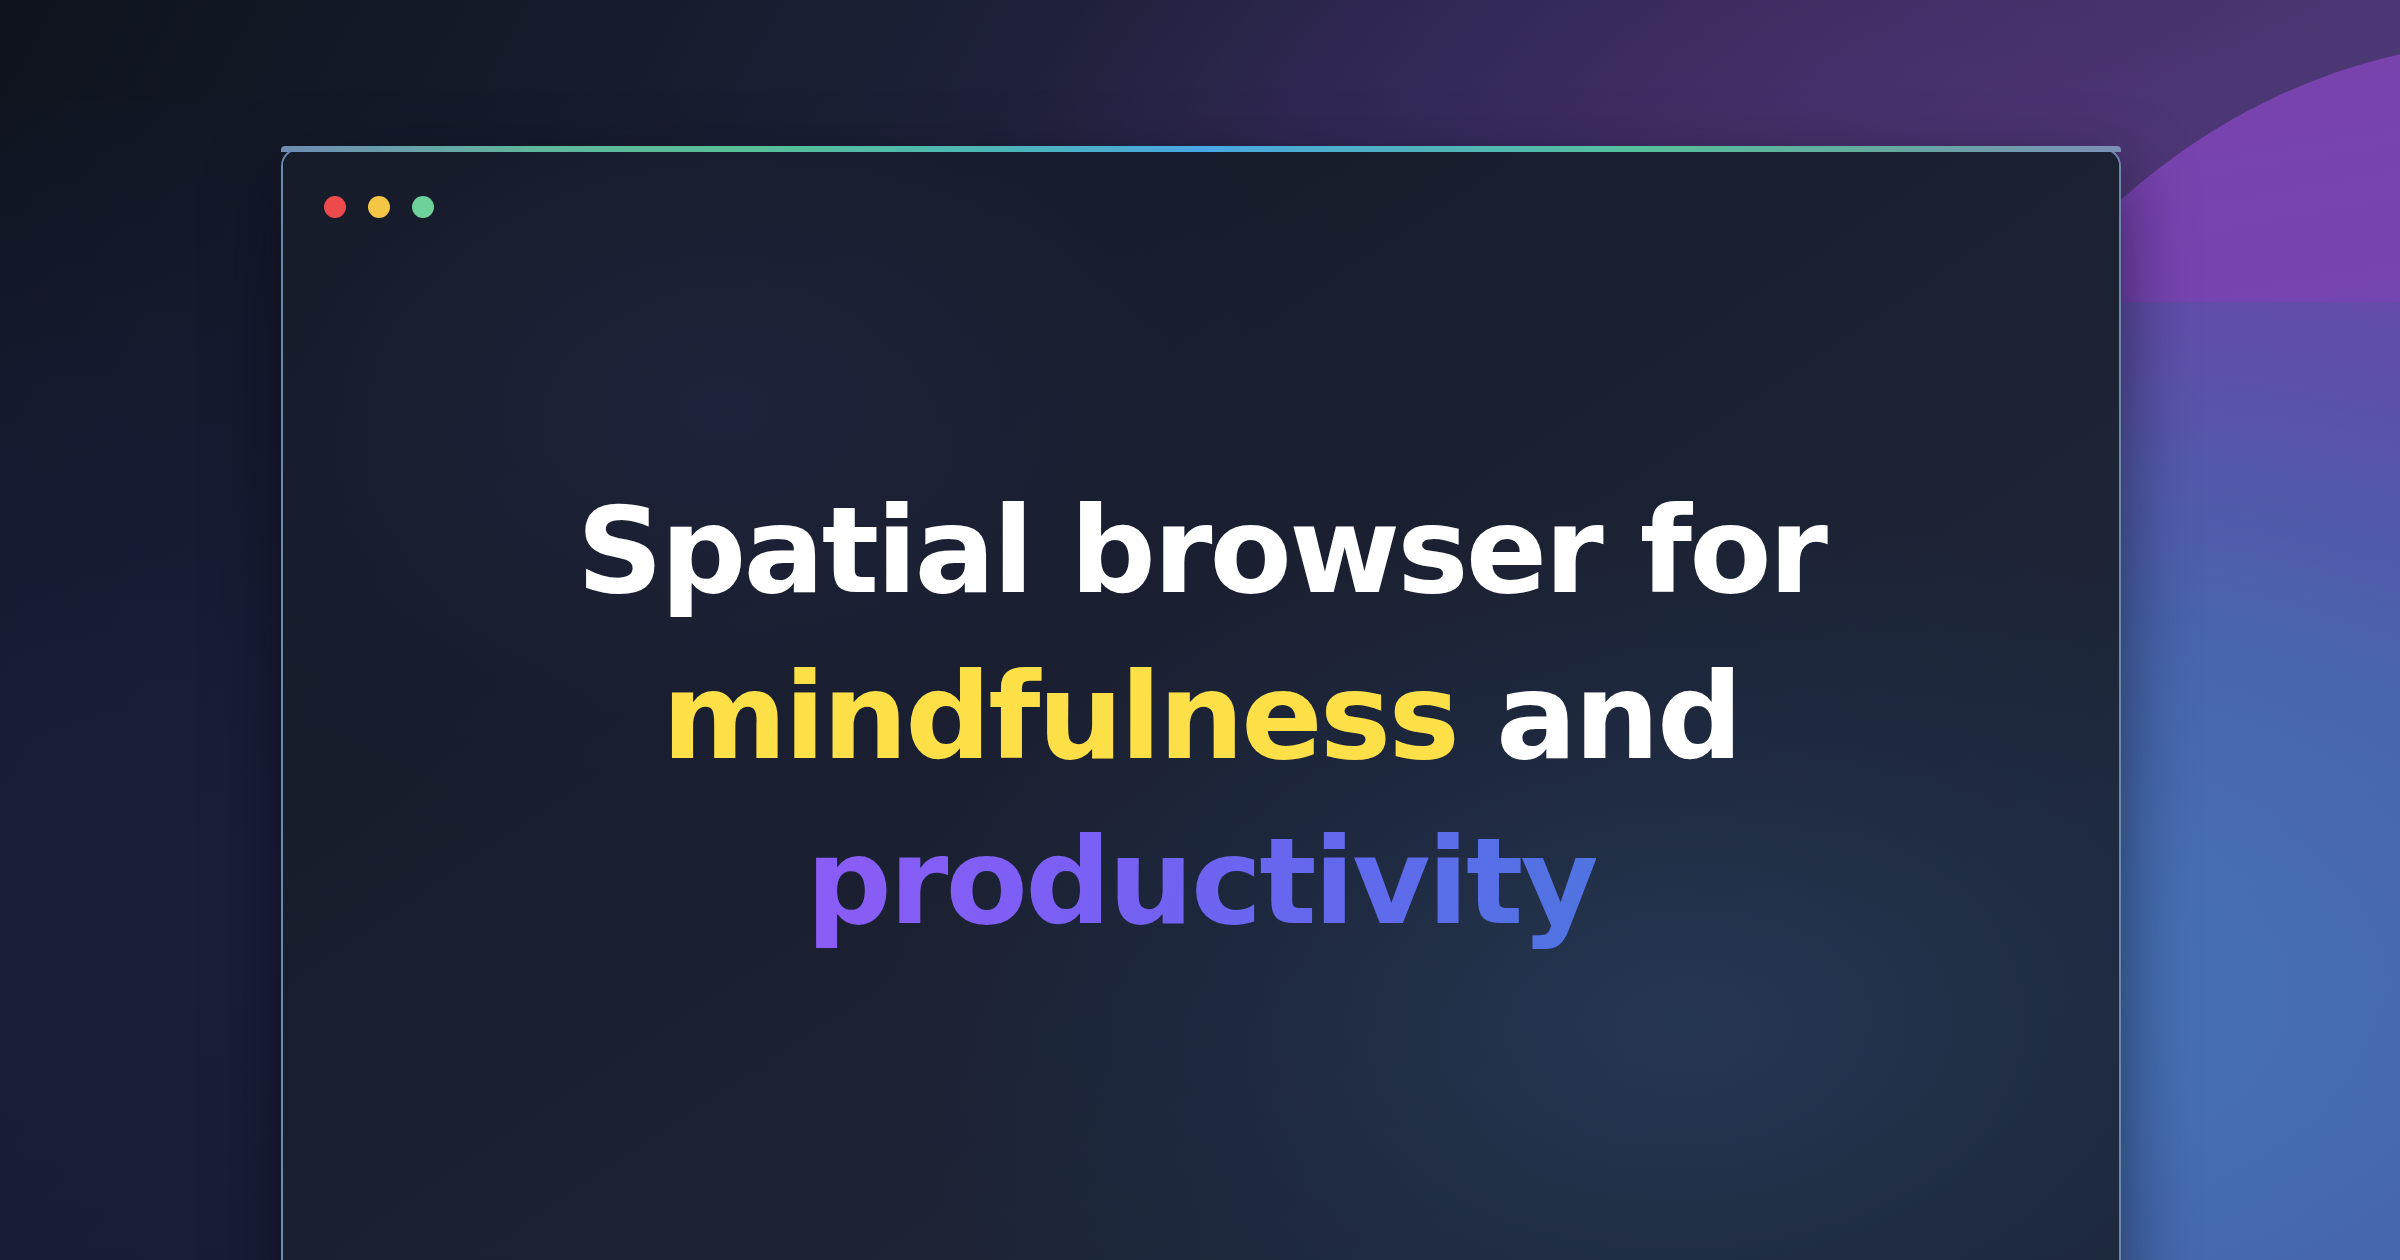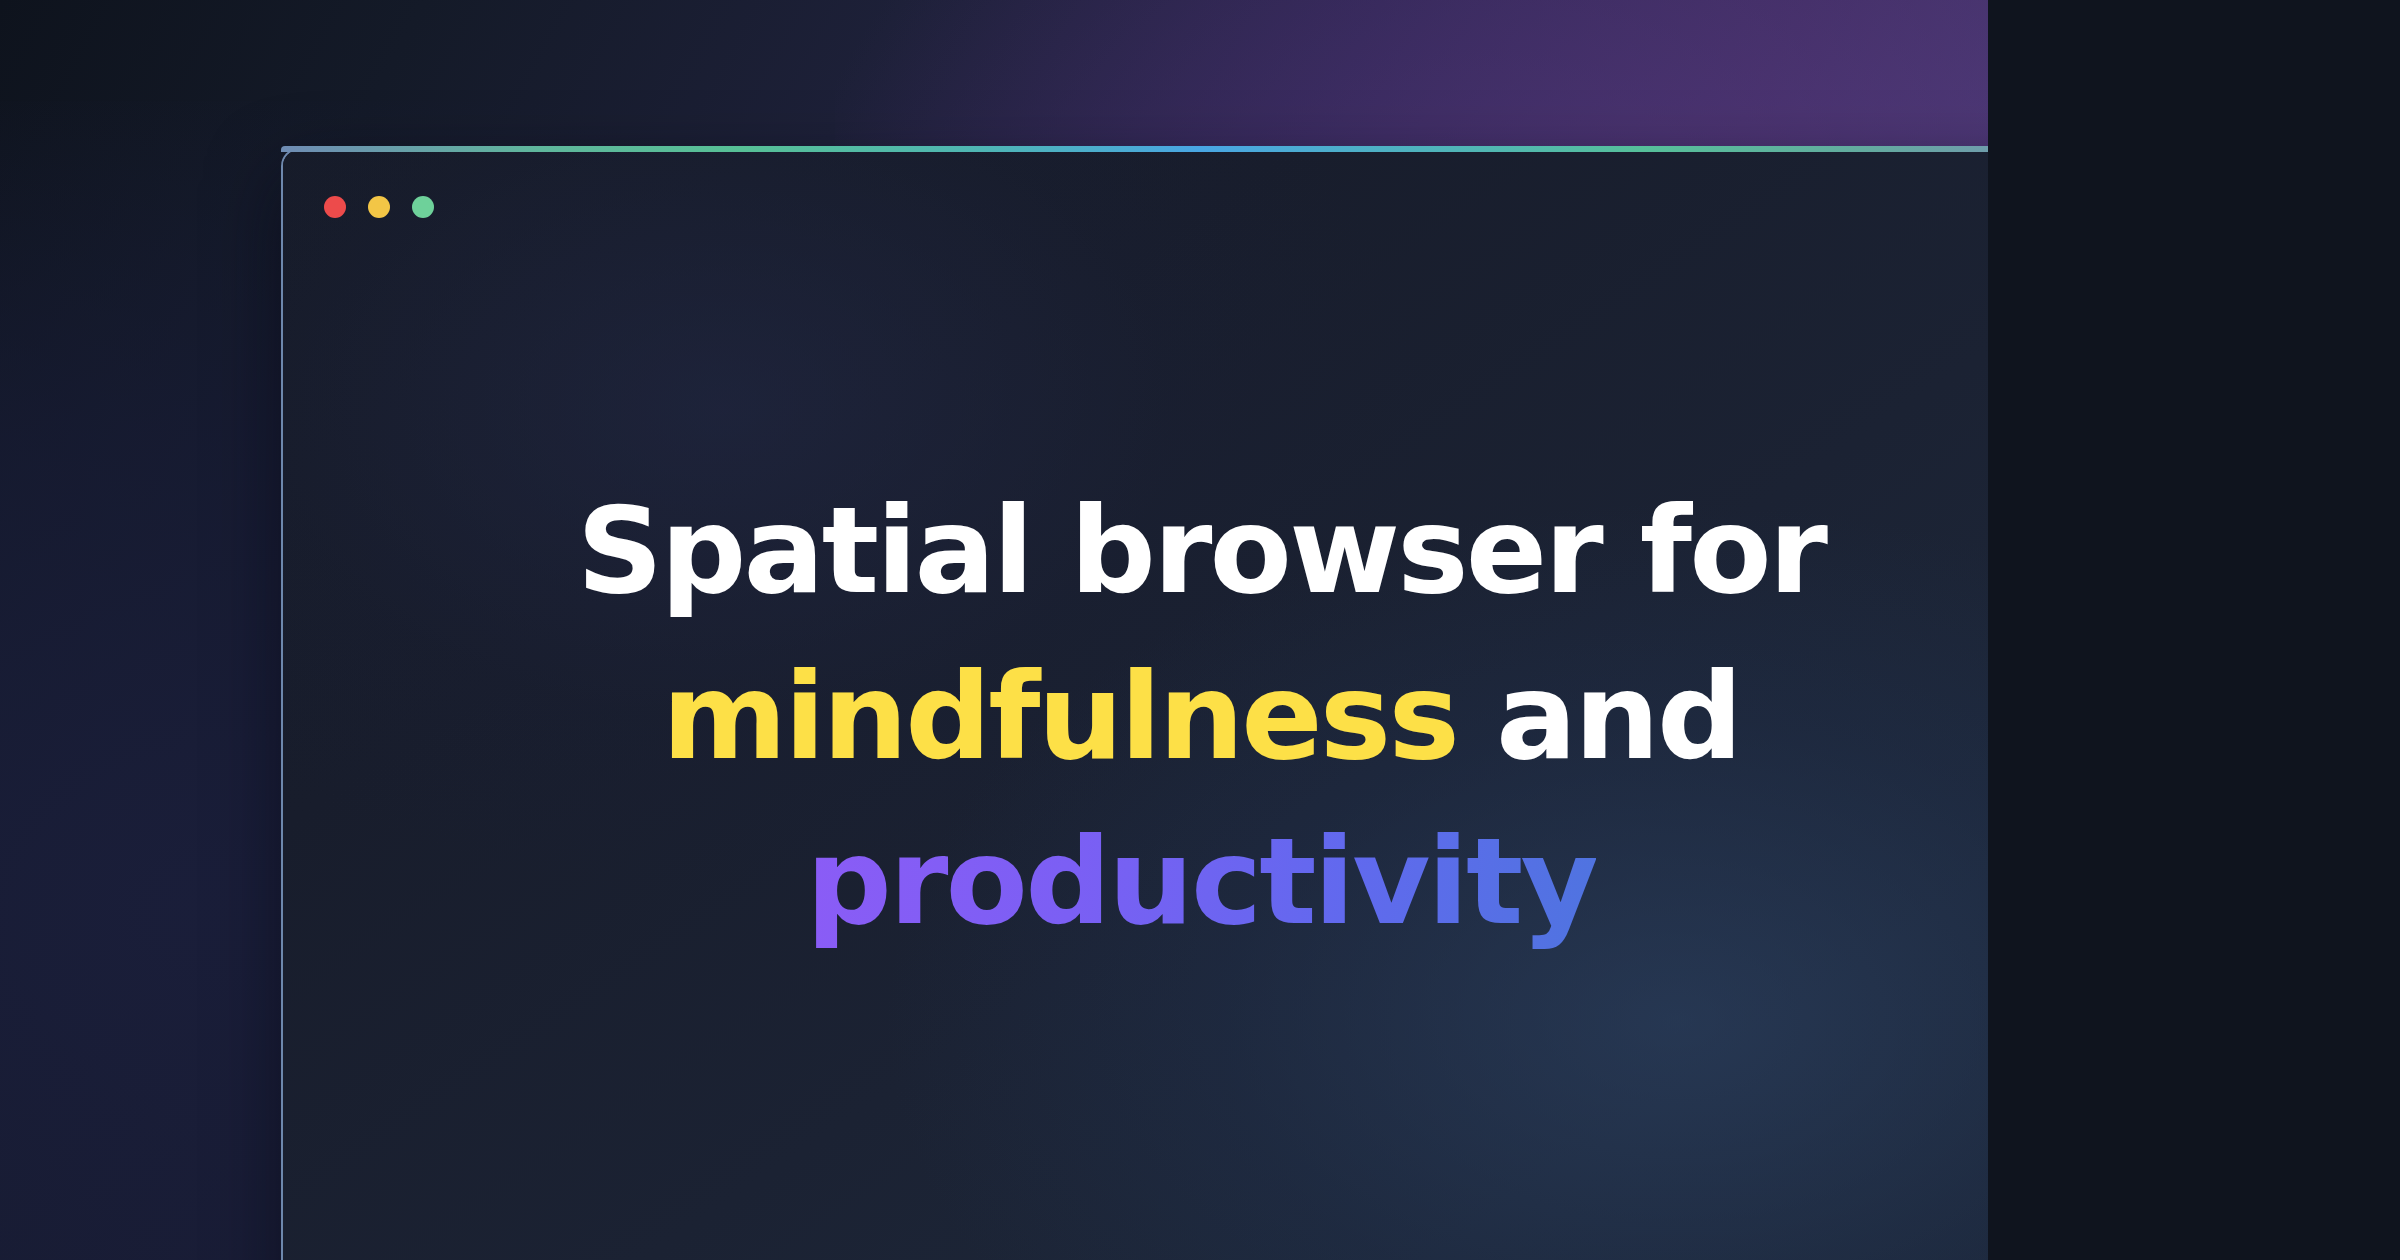--- a/index.html
+++ b/index.html
@@ -8,21 +8,21 @@
     width:2400px;
     height:1260px;
     overflow:hidden;
     background:#0f141e;
     font-family:"Liberation Sans", sans-serif;
   }
 
   
   #stage {
     position:relative;
-    width:1988px;
+    width:2400px;
     height:1260px;
     overflow:hidden;
   }
 
   
   .wallpaper {
     position:absolute;
     inset:0;
     background:
       linear-gradient(118deg,

